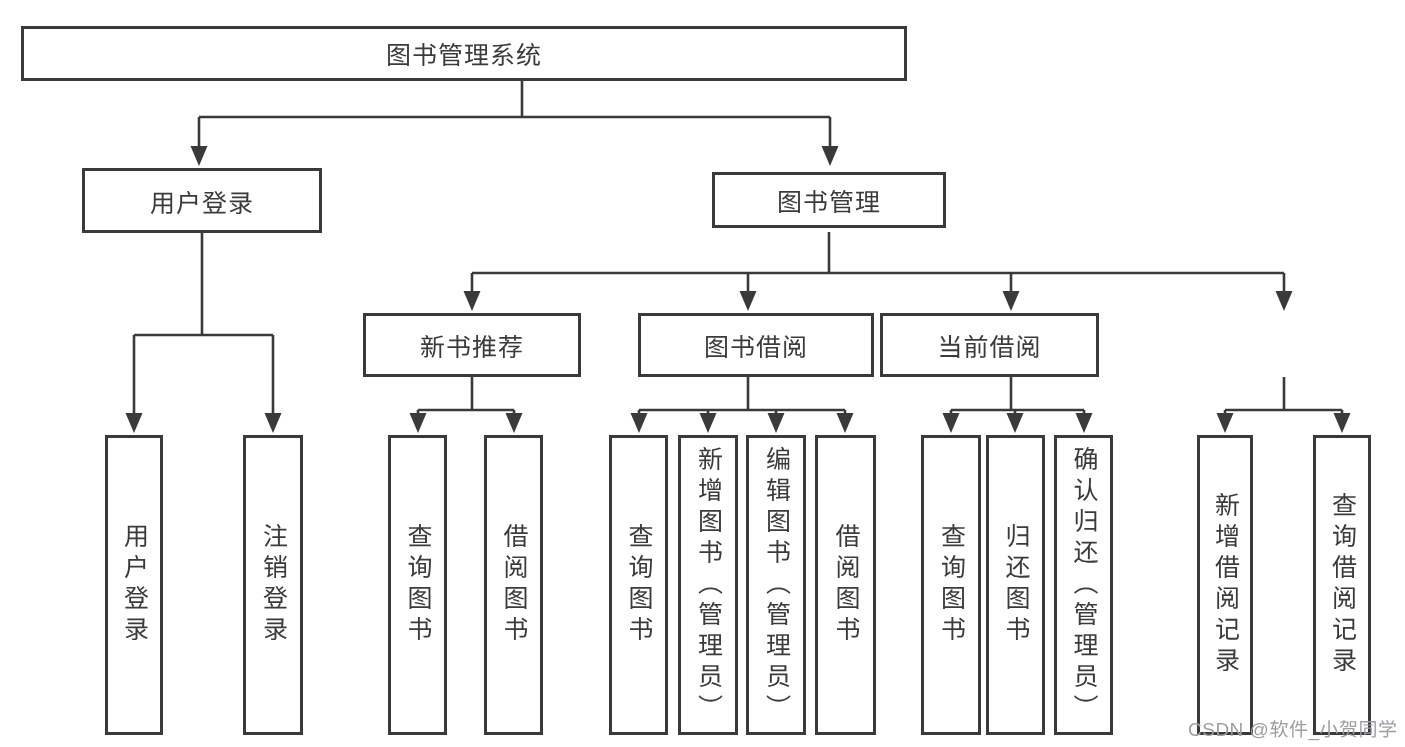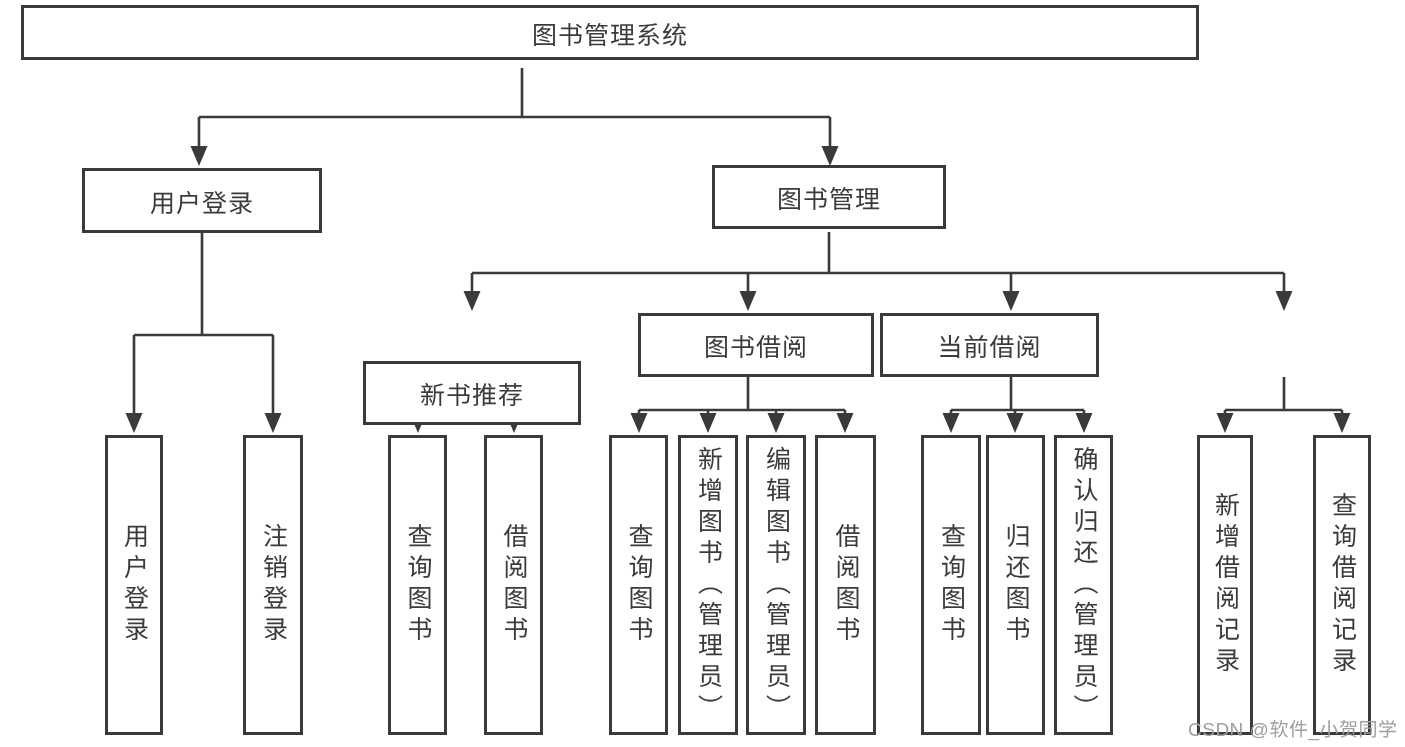--- a/index.html
+++ b/index.html
@@ -113,26 +113,26 @@
       <polygon class="head" points="1075.5,413 1092.5,413 1084,433"></polygon>
     </g>
 
     <g>
       <path class="wire" d="M1284 377 V410 M1225 410 H1342 M1225 410 V417 M1342 410 V417"></path>
       <polygon class="head" points="1216.5,413 1233.5,413 1225,433"></polygon>
       <polygon class="head" points="1333.5,413 1350.5,413 1342,433"></polygon>
     </g>
   </svg>
 
-  <div class="box h-box" style="left:21px; top:5px; width:1178px; height:55px;">图书管理系统</div>
+  <div class="box h-box" style="left:21px; top:26px; width:886px; height:55px;font-family:Liberation Mono, monospace;">图书管理系统</div>
 
   <div class="box h-box" style="left:82px; top:168px; width:240px; height:65px;">用户登录</div>
-  <div class="box h-box" style="left:712px; top:165px; width:234px; height:64px;">图书管理</div>
+  <div class="box h-box" style="left:712px; top:172px; width:234px; height:56px;">图书管理</div>
 
-  <div class="box h-box" style="left:363px; top:313px; width:218px; height:64px;margin-top:48px;">新书推荐</div>
+  <div class="box h-box" style="left:363px; top:313px; width:218px; height:64px;">新书推荐</div>
   <div class="box h-box" style="left:638px; top:313px; width:236px; height:64px;">图书借阅</div>
   <div class="box h-box" style="left:880px; top:313px; width:219px; height:64px;">当前借阅</div>
 
   <div class="box v-box" style="left:105px; top:435px; width:58px; height:300px;">用户登录</div>
   <div class="box v-box" style="left:243px; top:435px; width:60px; height:300px;">注销登录</div>
 
   <div class="box v-box" style="left:388px; top:435px; width:59px; height:300px;">查询图书</div>
   <div class="box v-box" style="left:484px; top:435px; width:59px; height:300px;">借阅图书</div>
 
   <div class="box v-box" style="left:609px; top:435px; width:59px; height:300px;">查询图书</div>

